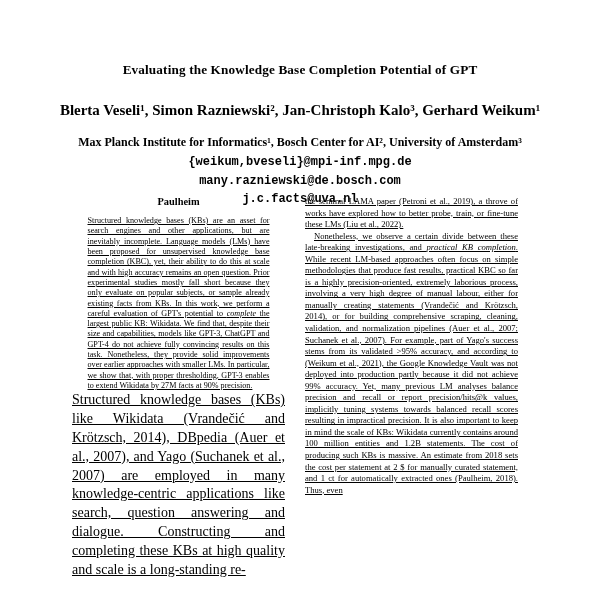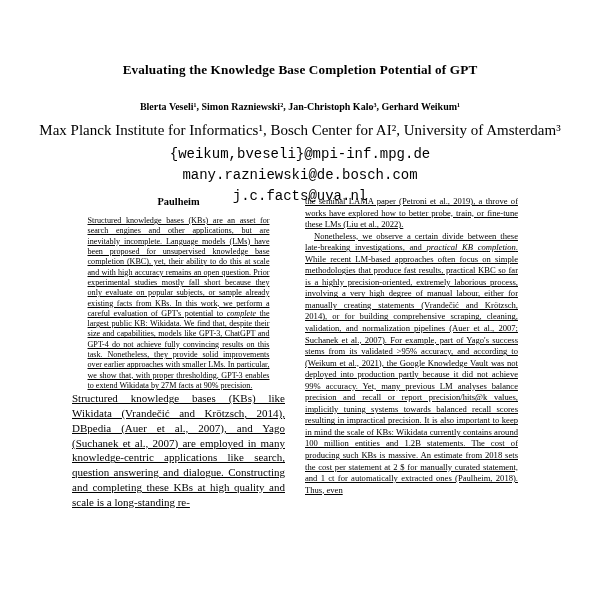--- a/index.html
+++ b/index.html
@@ -30,35 +30,37 @@
   .paper-title {
     font-size: 13.2px;
     font-weight: bold;
     letter-spacing: 0.15px;
     line-height: 1.2;
     margin: 0;
   }
 
   .authors {
     margin-top: 22px;
-    font-size: 10px;
+    font-size: 15px;
     font-weight: bold;
     line-height: 1.35;
   }
   .affiliations {
-    margin-top: 7px;
-    font-size: 15px;
+    margin-top: 14px;
+    font-size: 12px;
     line-height: 1.35;
+    font-weight: bold;
   }
 
   .emails {
     margin-top: 3px;
     font-family: "Liberation Mono", "DejaVu Sans Mono", monospace;
-    font-size: 14px;
+    font-size: 12px;
     line-height: 1.52;
+    font-weight: bold;
   }
   .emails div { white-space: pre; }
 
   
   .columns {
     position: absolute;
     top: 196px;
     left: 0;
     width: 600px;
     height: 404px;
@@ -103,21 +105,21 @@
     font-weight: bold;
     margin: 15px 0 7px 0;
     line-height: 1.2;
   }
   .section-head .secnum {
     display: inline-block;
     width: 17px;
   }
 
   .intro-body p.para {
-    font-size: 11px;
+    font-size: 14px;
     line-height: 1.345;
   }
 
   .col-right p.para {
     font-size: 8.6px;
     line-height: 1.345;
   }
 
   i, em { font-style: italic; }
 </style>

